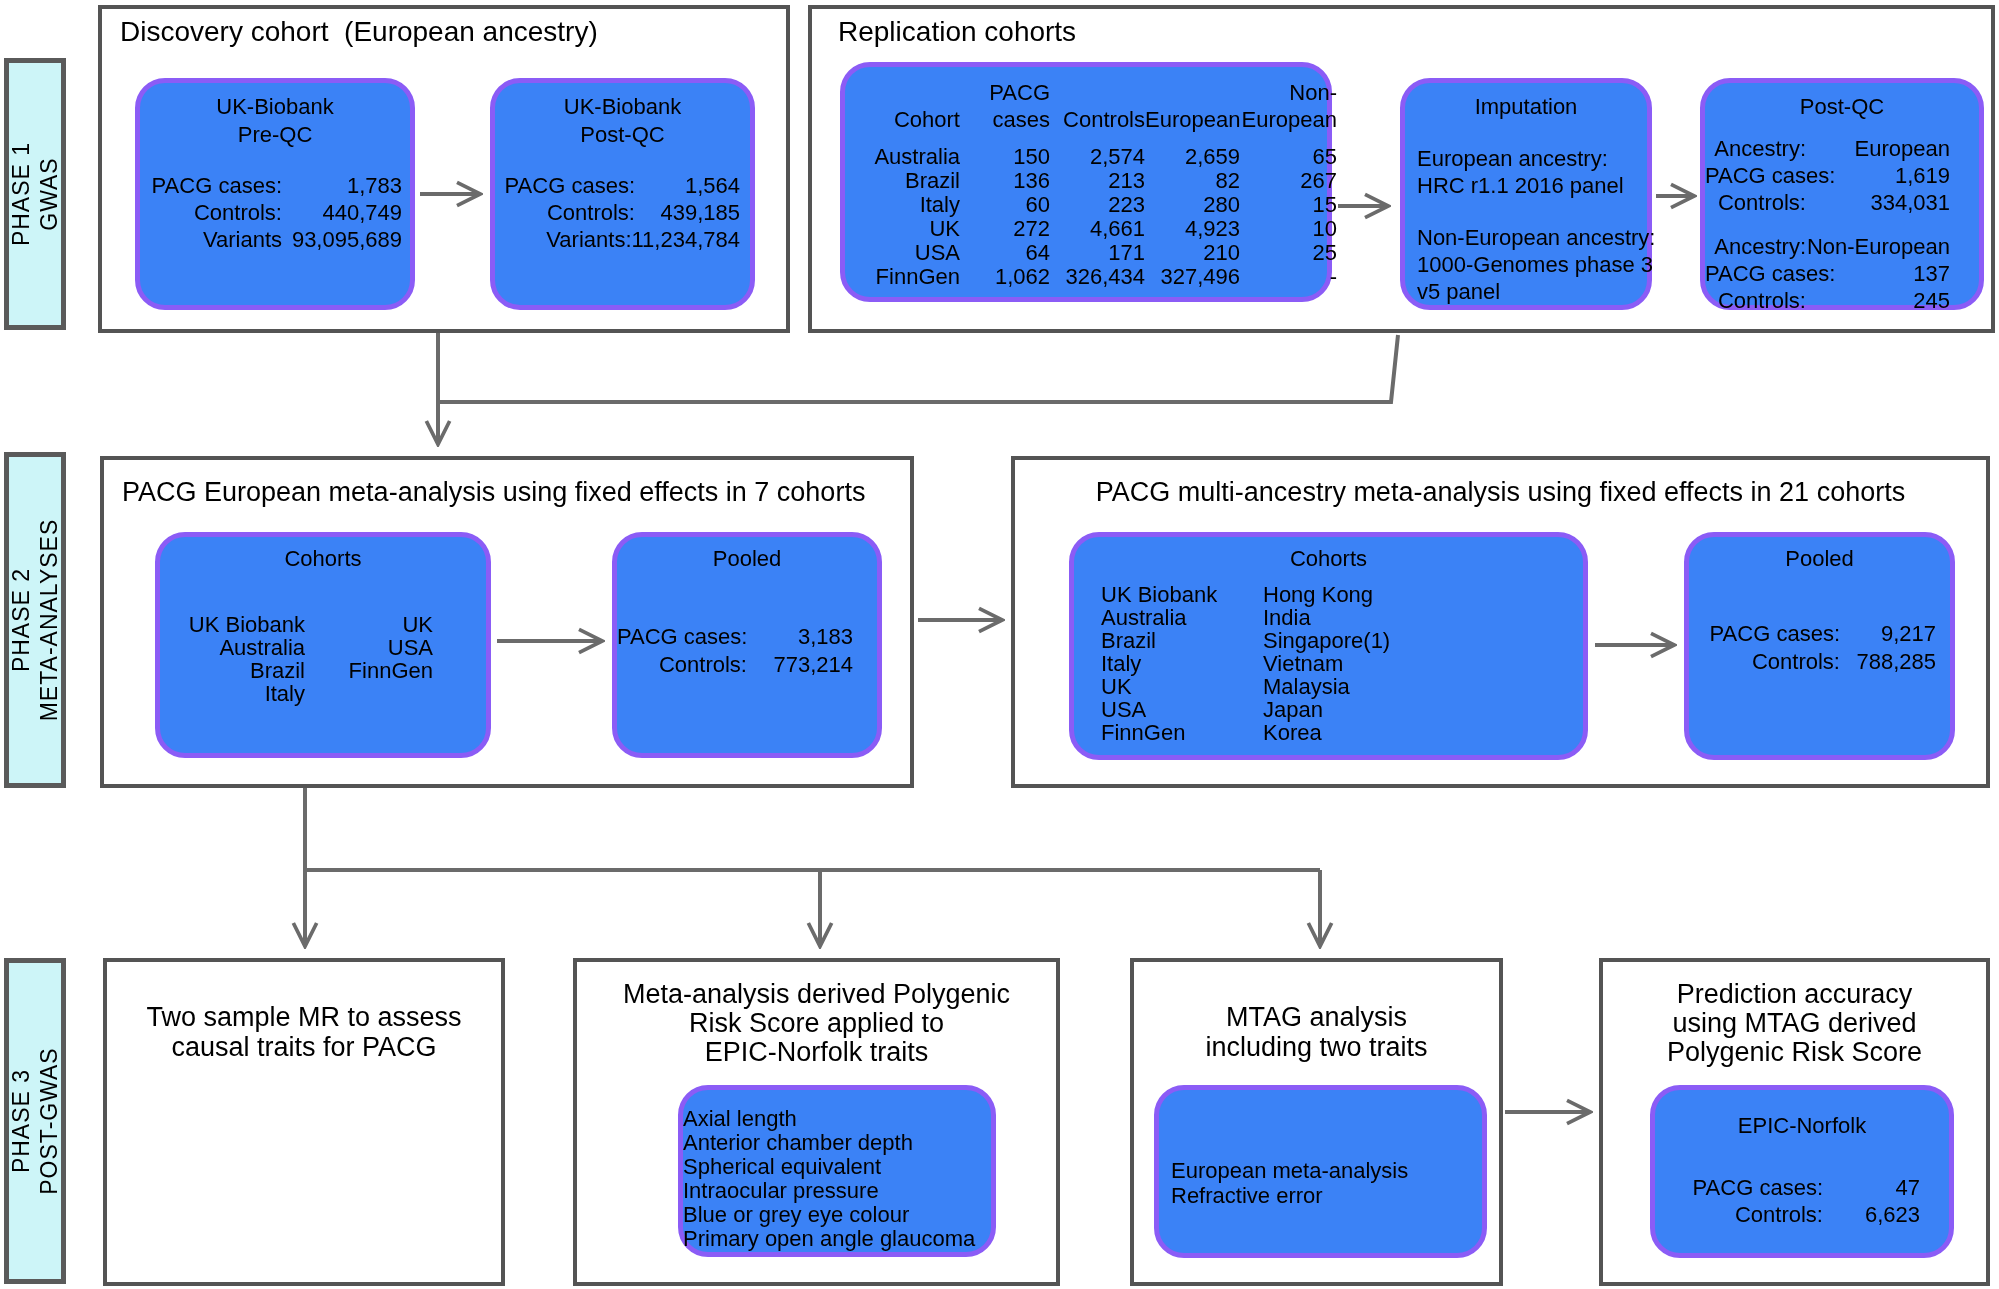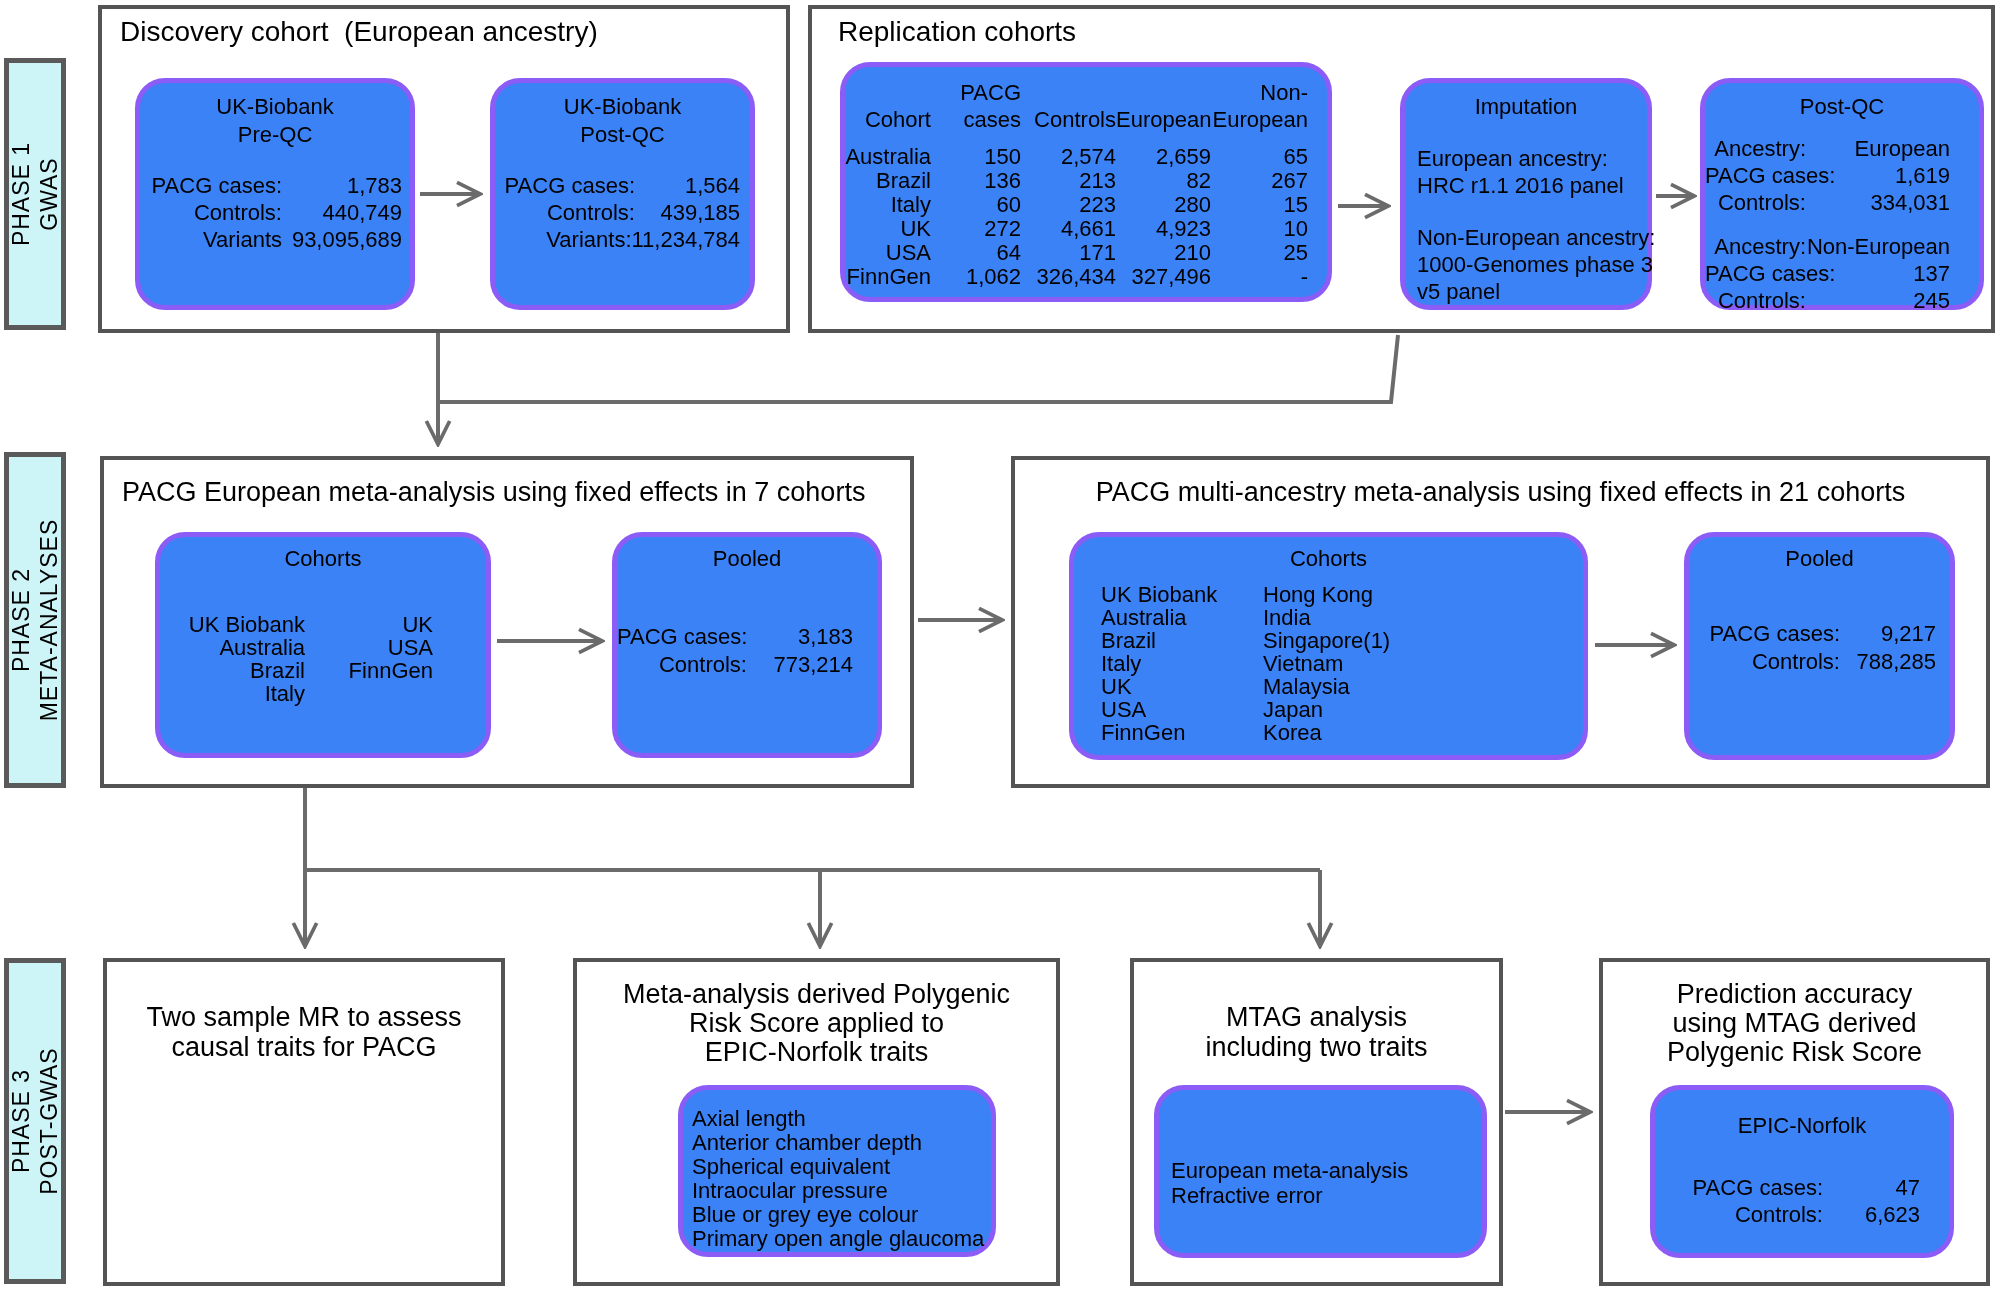--- a/index.html
+++ b/index.html
@@ -72,21 +72,21 @@
   #pooled-e .stats  { margin-top:50px; }
   #pooled-m .stats  { margin-top:47px; }
   #pred-inner .stats{ margin-top:34px; }
 
   
   .imp-body { margin-top:24px; padding-left:12px; }
   .imp-line { font-size:22px; line-height:27px; white-space:pre; }
   .imp-line.gap { margin-top:25px; }
 
   
-  .tblwrap { position:absolute; left:845px; top:67px; width:482px; }
+  .tblwrap { position:absolute; left:845px; top:67px; width:482px;padding-left:29px; }
   .tgrid { display:grid; grid-template-columns:86px 90px 95px 95px 97px; }
   .tgrid div { text-align:right; white-space:pre; }
   .thead { padding-top:12px; }
   .thead div { line-height:27px; }
   .tbody { margin-top:12px; }
   .tbody div { line-height:24px; }
 
   
   .ccol { position:absolute; }
   .ccol div { line-height:23px; white-space:pre; }
@@ -97,21 +97,21 @@
   #cohorts-m .c3 { left:345px;top:46px; }
 
   
   #mr-title  {left:103px; top:1002px;width:402px;}
   #prs-title {left:573px; top:980px; width:487px; line-height:29px;}
   #mtag-title{left:1130px;top:1002px;width:373px;}
   #pred-title{left:1599px;top:980px; width:391px; line-height:29px;}
   .ilist div { white-space:pre; }
   #mr-inner  .ilist { margin-top:70px; padding-left:10px; }
   #mr-inner  .ilist div { line-height:27px; }
-  #prs-inner .ilist { margin-top:17px; padding-left:9px; }
+  #prs-inner .ilist { margin-top:17px; }
   #prs-inner .ilist div { line-height:24px; }
   #mtag-inner .ilist { margin-top:68px; padding-left:12px; }
   #mtag-inner .ilist div { line-height:25px; }
 
   #connectors { position:absolute; left:0; top:0; z-index:5; pointer-events:none; }
   .layer2 { z-index:2; }
 </style>
 </head>
 <body>
 

